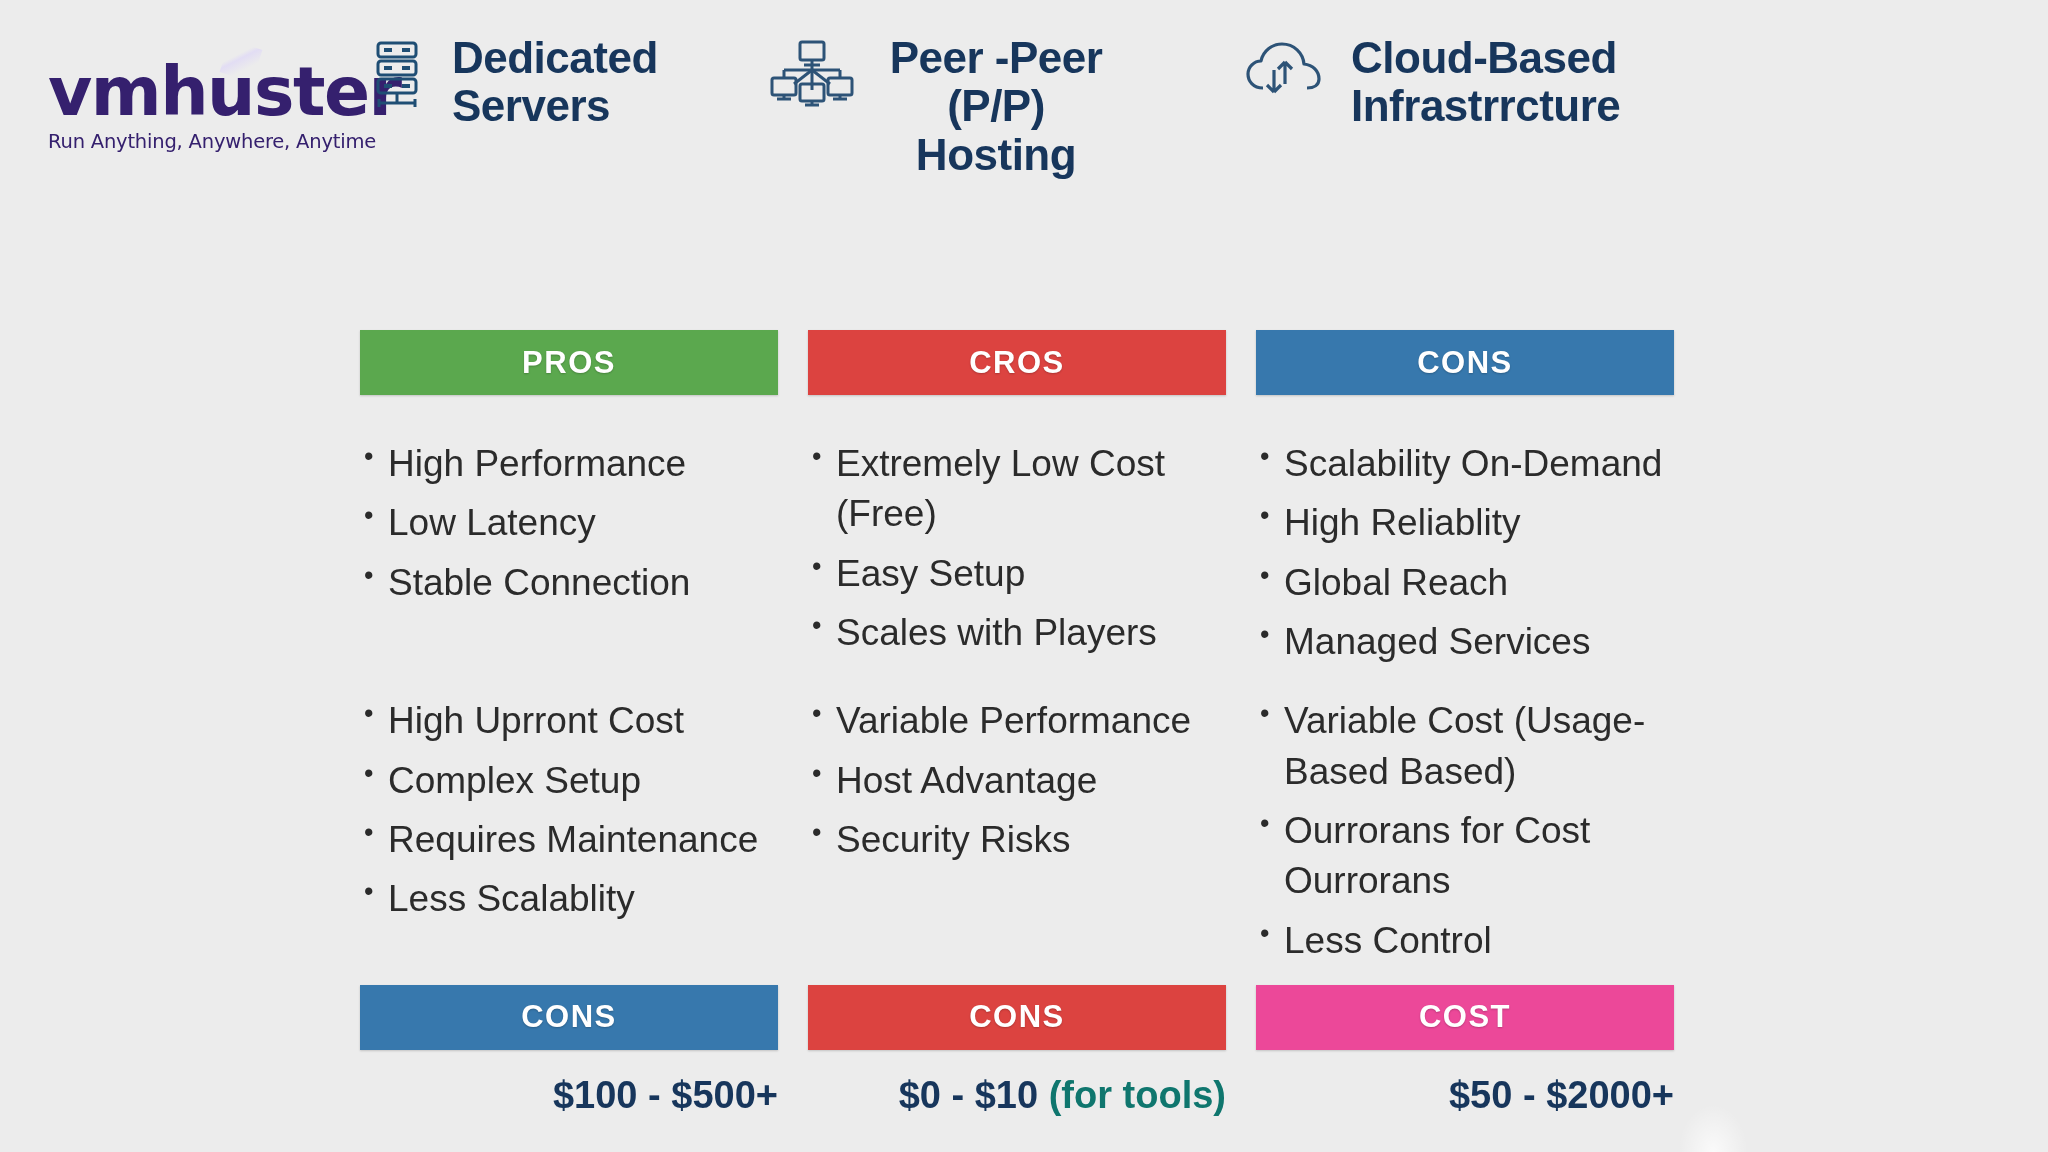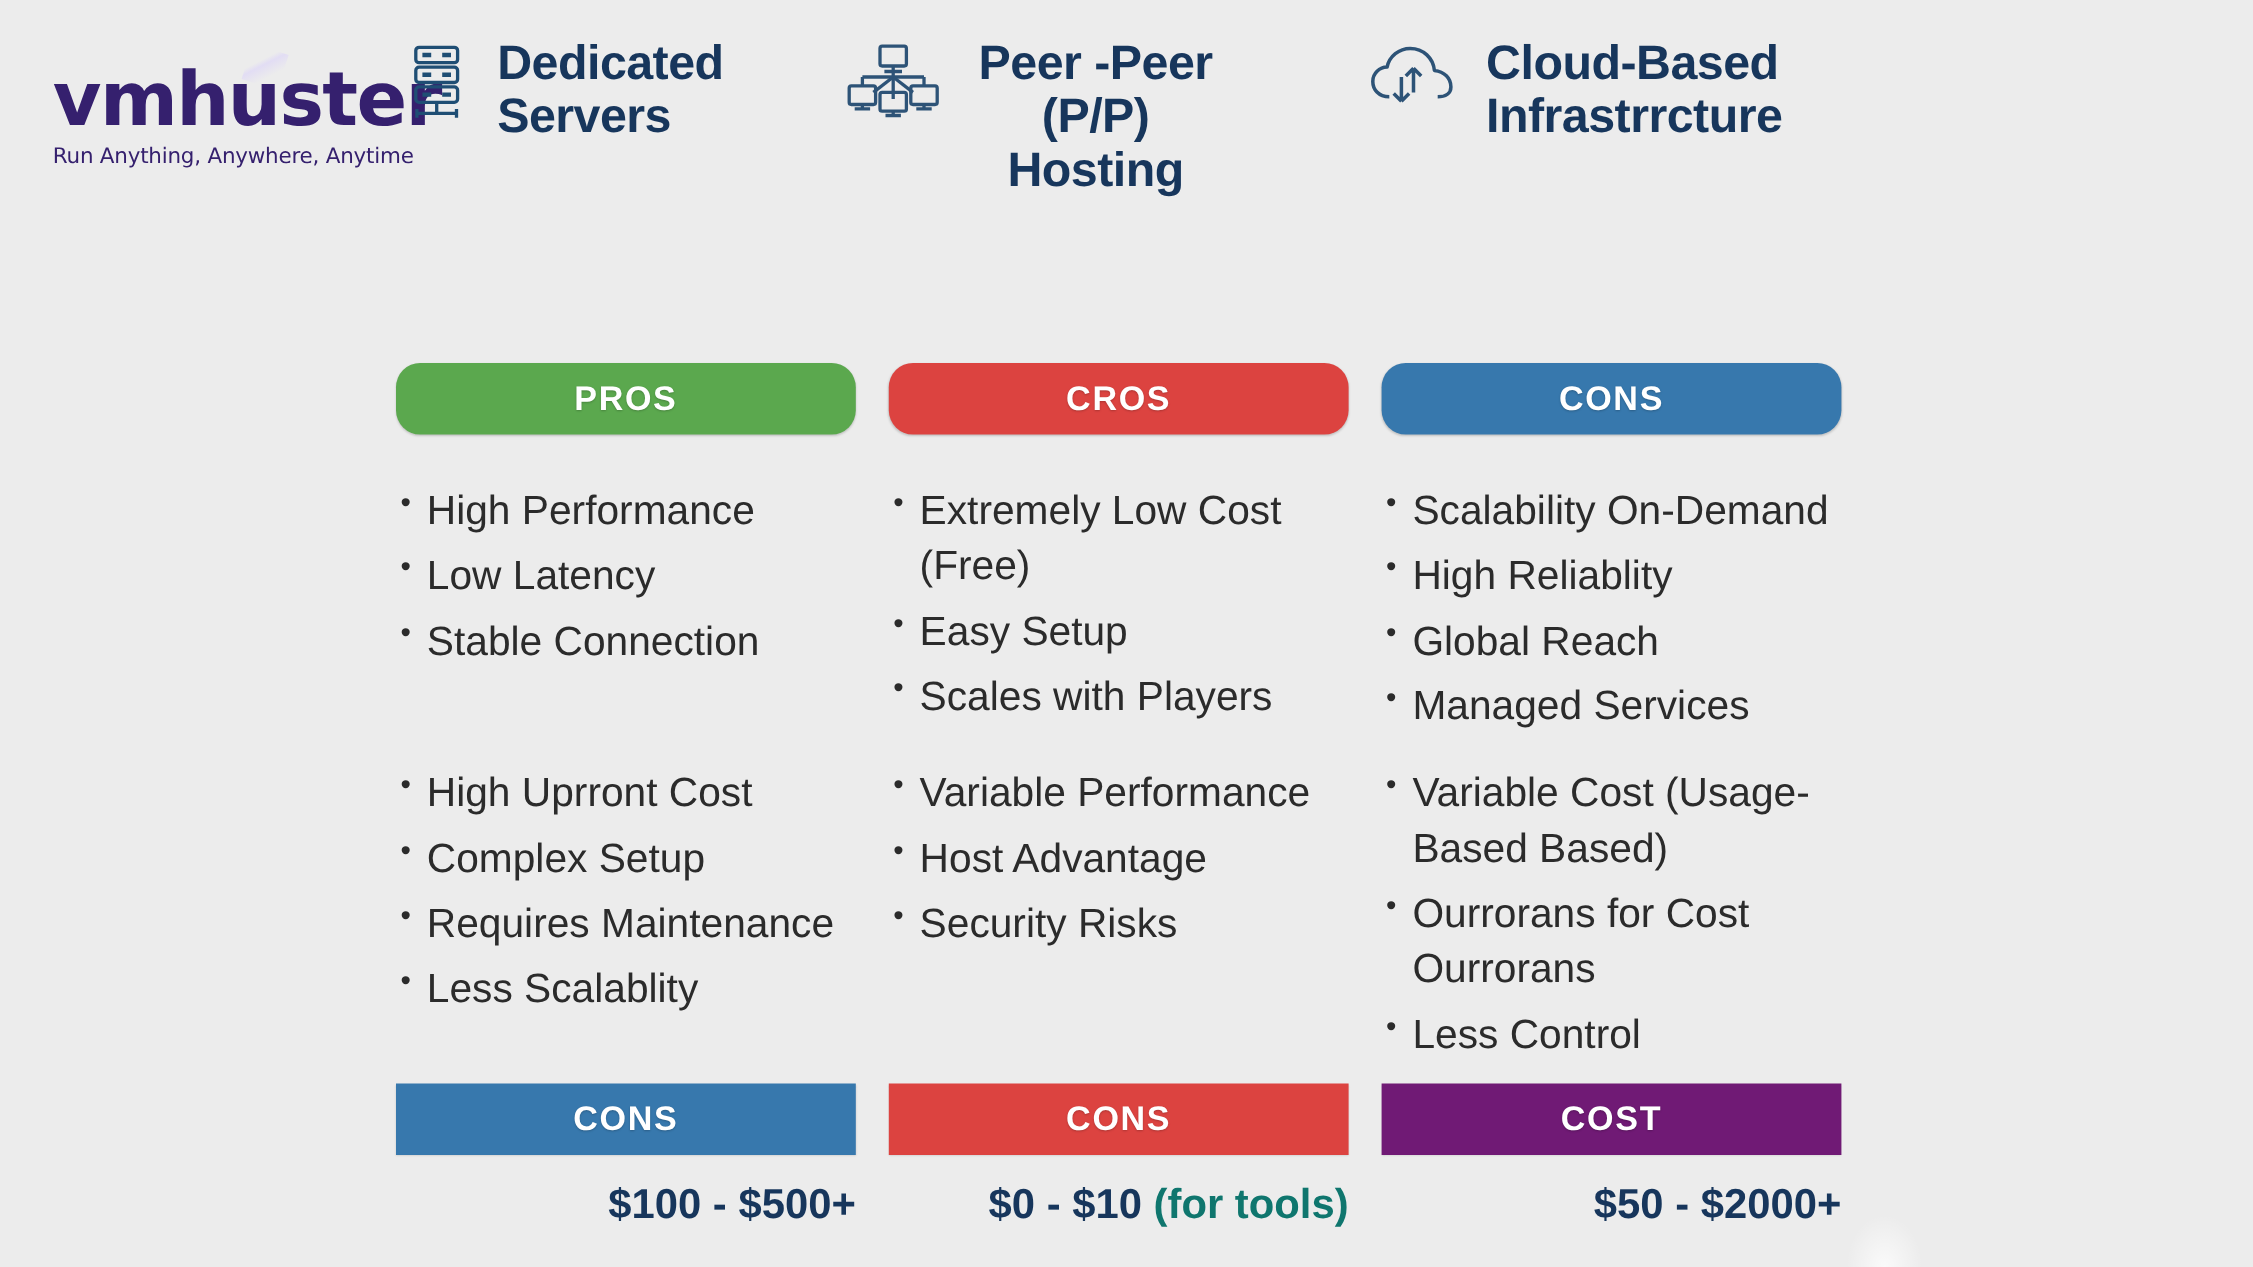--- a/index.html
+++ b/index.html
@@ -152,21 +152,21 @@
     font-family: "Liberation Sans", sans-serif;
     font-size: 38px;
     color: #17365c;
   }
   .price .amount { font-weight: 700; }
   .price .note { font-weight: 700; color: #0f766e; }
 
   
   .block-a { margin-top: 44px; min-height: 205px; }
   .block-b { margin-top: 20px; min-height: 190px; }
-  .banner-top { margin-top: 0; border-radius: 22px; }
+  .banner-top { margin-top: 0; }
   .banner-bottom { margin-top: 10px; }
 
   .corner-glow {
     position: absolute;
     right: 300px;
     bottom: 0;
     width: 70px;
     height: 48px;
     background: radial-gradient(ellipse at bottom, rgba(255,255,255,0.75), rgba(255,255,255,0) 70%);
     pointer-events: none;
@@ -325,21 +325,21 @@
       </div>
       <div class="col">
         <div class="banner banner-bottom" style="background: rgb(220, 67, 64);">
           <span class="banner-label">CONS</span>
         </div>
         <div class="price">
           <span class="amount">$0 - $10</span><span class="note"> (for tools)</span>
         </div>
       </div>
       <div class="col">
-        <div class="banner banner-bottom" style="background: #701a75;">
+        <div class="banner banner-bottom" style="background: #ec4899;">
           <span class="banner-label">COST</span>
         </div>
         <div class="price">
           <span class="amount">$50 - $2000+</span><span class="note"></span>
         </div>
       </div>
     </div>
 
   </div>
 

